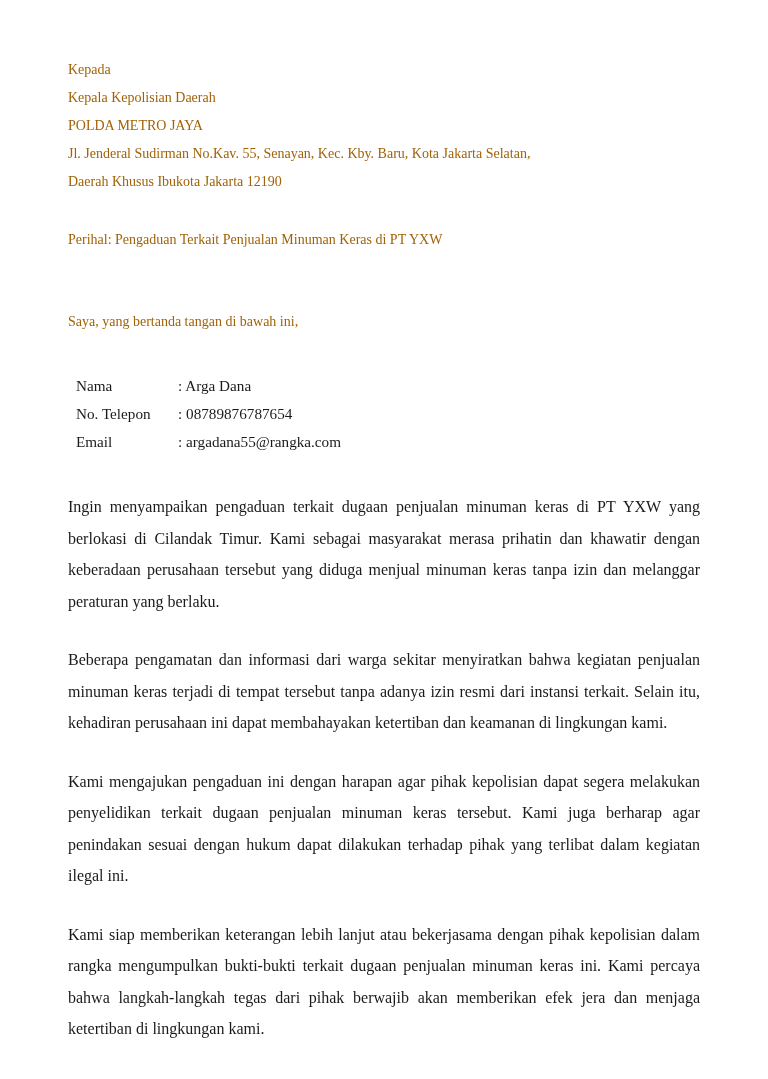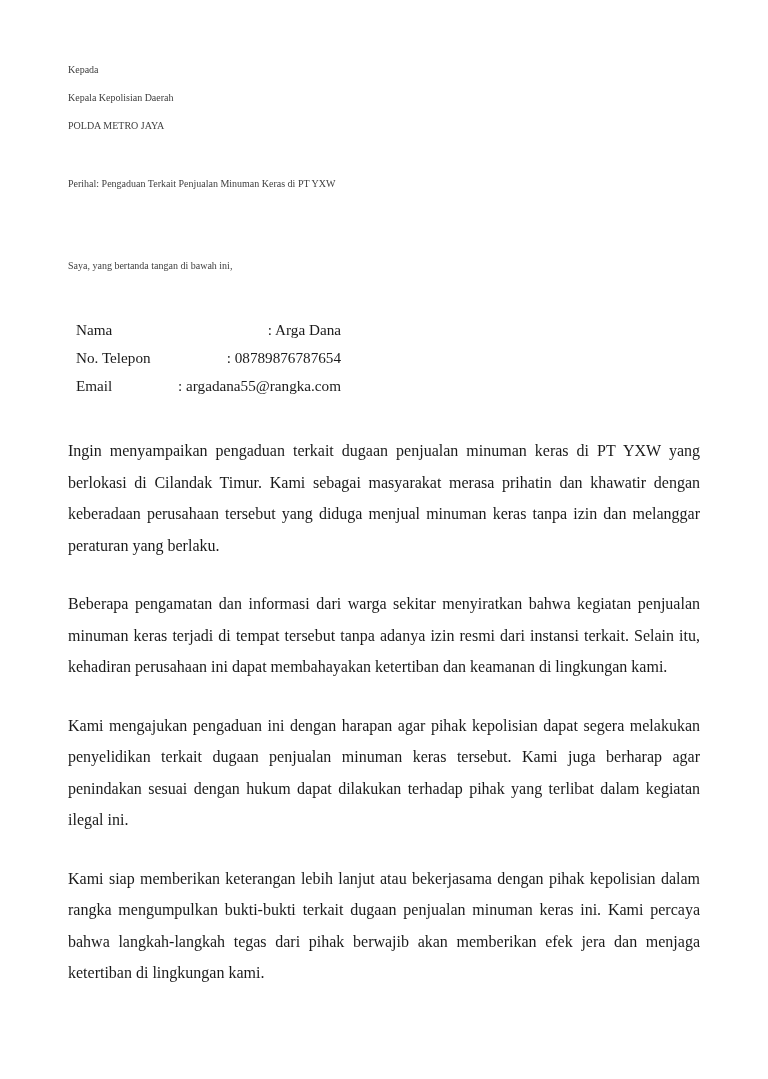--- a/index.html
+++ b/index.html
@@ -21,23 +21,23 @@
     overflow: hidden;
     box-sizing: border-box;
   }
   .content {
     position: absolute;
     left: 68px;
     top: 56px;
     width: 632px;
   }
   .line {
-    font-size: 10px;
+    font-size: 14px;
     line-height: 27.5px;
-    color: #404040;
+    color: #a16207;
     white-space: pre-wrap;
   }
   .addressee-block .line {
     line-height: 28px;
   }
   .gap-subject { height: 30px; }
   .gap-greeting { height: 27px; }
   .gap-saya { height: 27px; }
   .gap-identity { height: 29px; }
   .gap-body { height: 27px; }
@@ -54,21 +54,20 @@
     vertical-align: top;
     color: #1a1a1a;
     white-space: pre;
   }
   table.identity td.label {
     width: 102px;
     padding-right: 0;
   }
   table.identity td.value {
     padding-left: 0;
-    text-align: right;
   }
   p.para {
     margin: 0 0 0 0;
     font-size: 16px;
     line-height: 31.5px;
     text-align: justify;
     text-justify: inter-word;
     color: #1a1a1a;
   }
   p.para + .gap-body { }
@@ -76,20 +75,22 @@
 </head>
 <body>
 
 <div class="page">
   <div class="content">
 
     <div class="addressee-block">
       <div class="line">Kepada</div>
       <div class="line">Kepala Kepolisian Daerah</div>
       <div class="line">POLDA METRO JAYA</div>
+      <div class="line">Jl. Jenderal Sudirman No.Kav. 55, Senayan, Kec. Kby. Baru, Kota Jakarta Selatan,</div>
+      <div class="line">Daerah Khusus Ibukota Jakarta 12190</div>
     </div>
 
     <div class="gap-subject"></div>
 
     <div class="line">Perihal: Pengaduan Terkait Penjualan Minuman Keras di PT YXW</div>
 
     <div class="gap-greeting"></div>
 
 
     <div class="gap-saya"></div>

